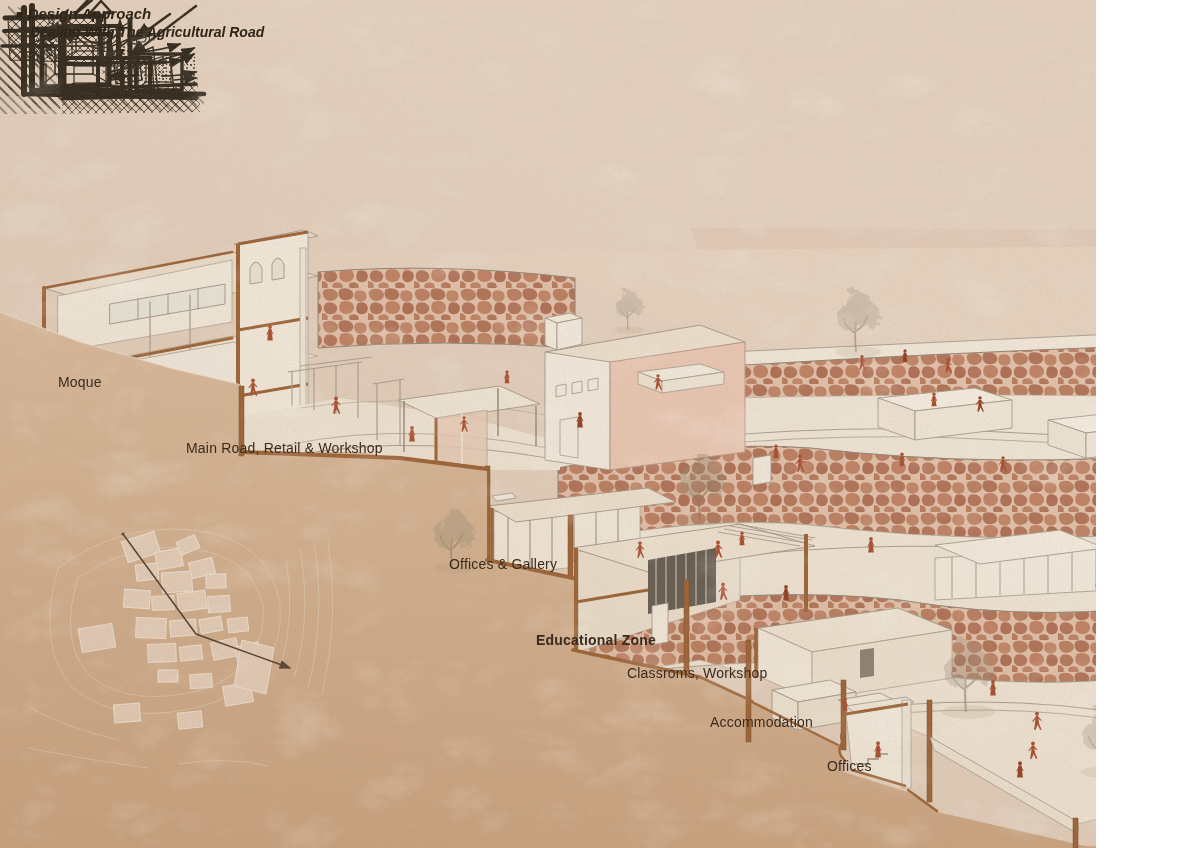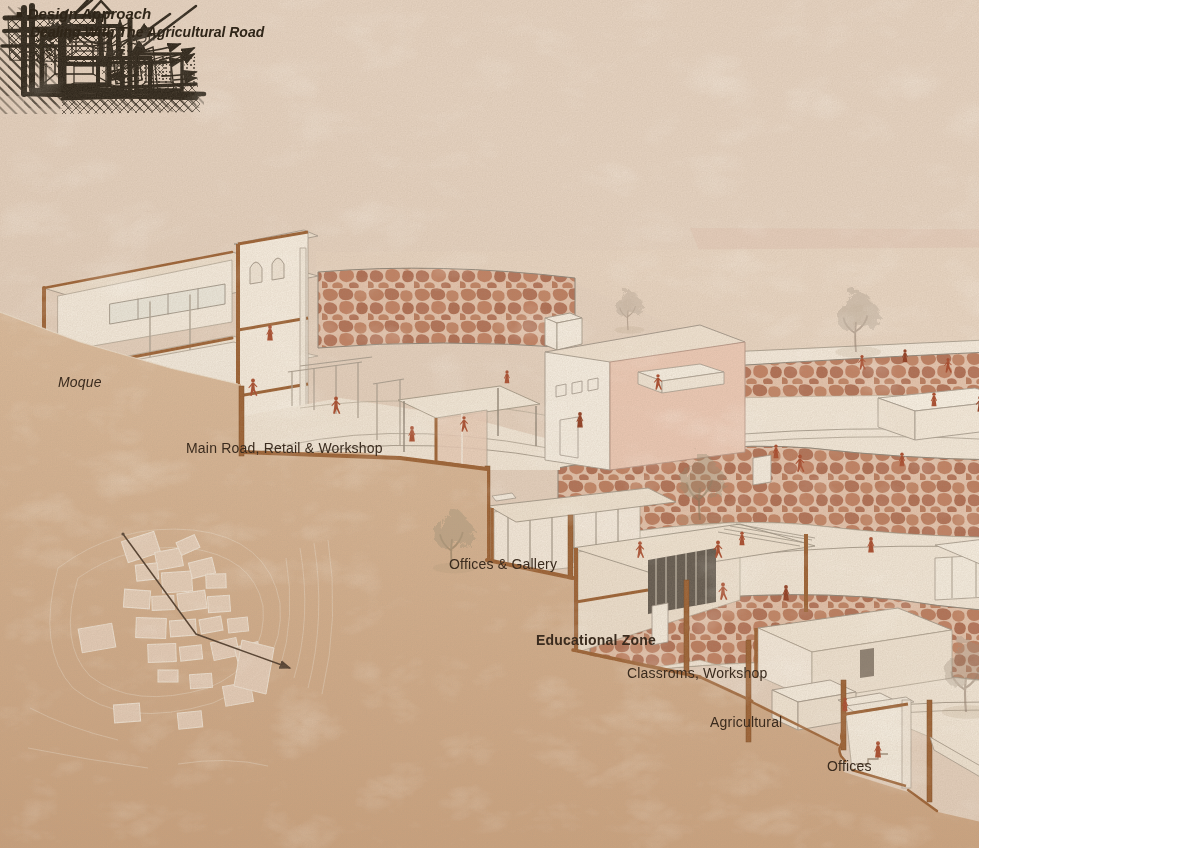--- a/index.html
+++ b/index.html
@@ -1,29 +1,29 @@
 <!DOCTYPE html>
 <html><head>
 <meta charset="utf-8">
 <style>
   html,body{margin:0;padding:0;}
-  .board{position:relative;width:979px;height:848px;background:#e5d2c0;overflow:hidden;
+  .board{position:relative;width:1096px;height:848px;background:#e5d2c0;overflow:hidden;
          font-family:"Liberation Sans",sans-serif;}
   .board svg{position:absolute;left:0;top:0;}
   .sk{position:absolute;overflow:visible;}
   .sk1{left:32px;top:100px;}  .sk2{left:252px;top:84px;}
   .sk3{left:497px;top:104px;} .sk4{left:686px;top:84px;}
   .sk5{left:936px;top:90px;}
   .grain{pointer-events:none;}
   .title{position:absolute;left:16px;top:5px;color:#2f2518;font-weight:bold;font-style:italic;z-index:30;}
   .title .t1{font-size:15px;}
   .title .t2{font-size:14px;margin-left:14px;margin-top:2px;}
   .title .bullet{font-style:normal;font-size:11px;margin-right:5px;vertical-align:1px;}
   .lb{position:absolute;font-size:14px;color:#3a2b1e;letter-spacing:.2px;z-index:30;white-space:nowrap;}
-  .lb0{left:58px;top:374px;font-style:italic;}  .lb1{left:186px;top:440px;}
+  .lb0{left:58px;top:374px;}  .lb1{left:186px;top:440px;}
   .lb2{left:449px;top:556px;} .lb3{left:536px;top:632px;font-weight:bold;}
   .lb4{left:627px;top:665px;} .lb5{left:710px;top:714px;}
   .lb6{left:827px;top:758px;}
   .ann{font-family:"DejaVu Sans",sans-serif;font-style:italic;font-size:13px;fill:#2c2419;}
 </style>
 </head>
 <body>
 
 <div class="board">
 
@@ -556,16 +556,16 @@
     <span class="bullet">■</span><span>Design Approach</span>
   </div>
   <div class="t2">Dealing With The Agricultural Road</div>
 </div>
 
 <div class="lb lb0">Moque</div>
 <div class="lb lb1">Main Road, Retail &amp; Workshop</div>
 <div class="lb lb2">Offices &amp; Gallery</div>
 <div class="lb lb3">Educational Zone</div>
 <div class="lb lb4">Classroms, Workshop</div>
-<div class="lb lb5">Agricultural</div>
+<div class="lb lb5">Accommodation</div>
 <div class="lb lb6">Offices</div>
 
 </div>
 
 </body></html>

